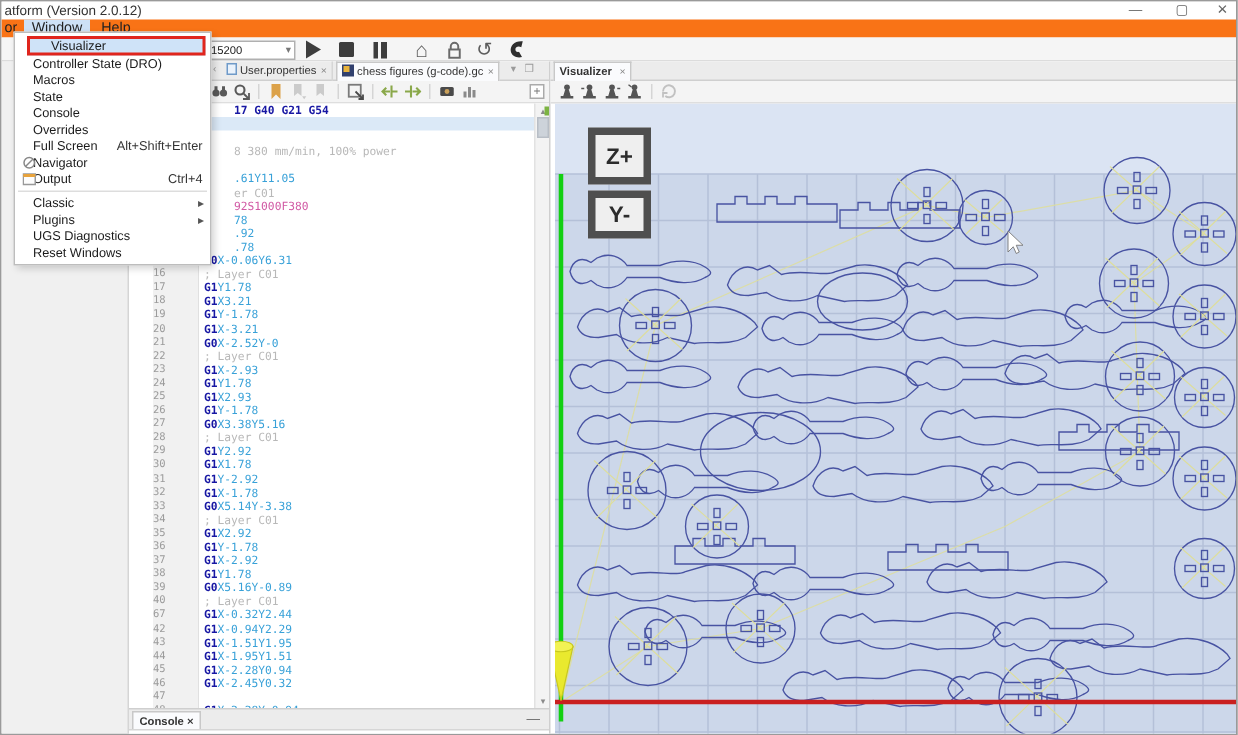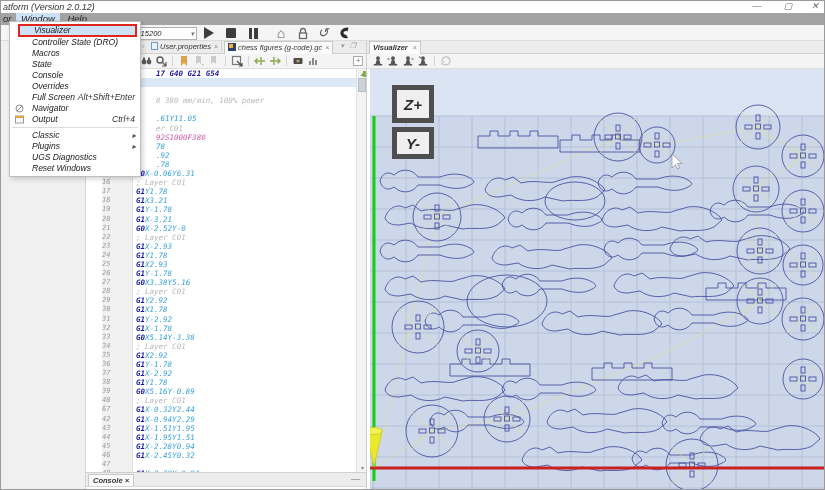--- a/index.html
+++ b/index.html
@@ -1,43 +1,43 @@
 <!DOCTYPE html>
 <html><head>
 <meta charset="utf-8">
 <style>
   html,body{margin:0;padding:0;background:#888;}
   *{box-sizing:border-box;}
   .app{position:relative;width:825px;height:490px;background:#ffffff;font-family:"Liberation Sans",sans-serif;
-       font-size:11px;color:#222;overflow:hidden;border:1px solid #9a9a9a;font-style:italic;}
+       font-size:11px;color:#222;overflow:hidden;border:1px solid #9a9a9a;}
   .abs{position:absolute;}
 
   
   .titlebar{left:0;top:0;width:825px;height:12px;background:#fff;font-size:9px;color:#333;line-height:12px;padding-left:2px;}
   .win-ctrl{top:0;height:12px;line-height:11px;font-size:9px;color:#666;text-align:center;width:18px;}
 
   
-  .menubar{left:0;top:12px;width:825px;height:12px;background:#a3a3a3;font-size:9.5px;line-height:12px;}
+  .menubar{left:0;top:12px;width:825px;height:12px;background:#f97316;font-size:9.5px;line-height:12px;}
   .menubar span{display:inline-block;padding:0 5px;height:12px;}
   .mb-open{background:#cde1f6;}
 
   
   .toolbar{left:0;top:24px;width:825px;height:16px;background:#f5f5f5;border-bottom:1px solid #dcdcdc;}
   .combo{left:133px;top:2px;width:63px;height:13px;background:#fff;border:1px solid #b0b0b0;font-size:7.5px;line-height:11px;padding:0 2px;color:#222;}
   .combo .arr{position:absolute;right:2px;top:0;font-size:7px;color:#777;}
   .tb-btn{top:1px;width:18px;height:14px;display:flex;align-items:center;justify-content:center;}
   .tri{width:0;height:0;border-top:6px solid transparent;border-bottom:6px solid transparent;border-left:10px solid #3d3d3d;}
   .sq{width:10px;height:10px;background:#3d3d3d;border-radius:1px;}
   .pause{display:flex;gap:2px;}
   .pause i{display:block;width:3.5px;height:11px;background:#3d3d3d;}
   .glyph{font-size:12px;color:#5c5c5c;line-height:12px;}
 
   
   .menu{left:8px;top:20px;width:132px;background:#fff;border:1px solid #bdbdbd;box-shadow:2px 2px 5px rgba(0,0,0,.18);z-index:60;padding:2px 0;}
-  .mi{position:relative;height:11px;line-height:11px;font-size:8.5px;padding-left:22px;color:#1a1a1a;white-space:nowrap;}
+  .mi{position:relative;height:11px;line-height:11px;font-size:8.5px;padding-left:12px;color:#1a1a1a;white-space:nowrap;}
   .mi .sc{position:absolute;right:5px;color:#333;}
   .mi .sub{position:absolute;right:4px;color:#555;font-size:8px;}
   .mi .ic{position:absolute;left:5px;top:1px;width:9px;height:9px;}
   .mi-hl{background:#cfe3f8;border:2px solid #e0251d;height:13px;line-height:9px;margin:0 3px 0 8px;padding-left:14px;}
   .msep{height:1px;background:#ddd;margin:2px 2px;}
 
   
   .left-blank{left:0;top:40px;width:85px;height:450px;background:#f0f0f0;border-right:1px solid #d5d5d5;}
   .ed-col{left:85px;top:40px;width:280px;height:450px;background:#fff;}
   .vis-col{left:365px;top:40px;width:460px;height:450px;background:#fff;border-left:1px solid #cfcfcf;}

